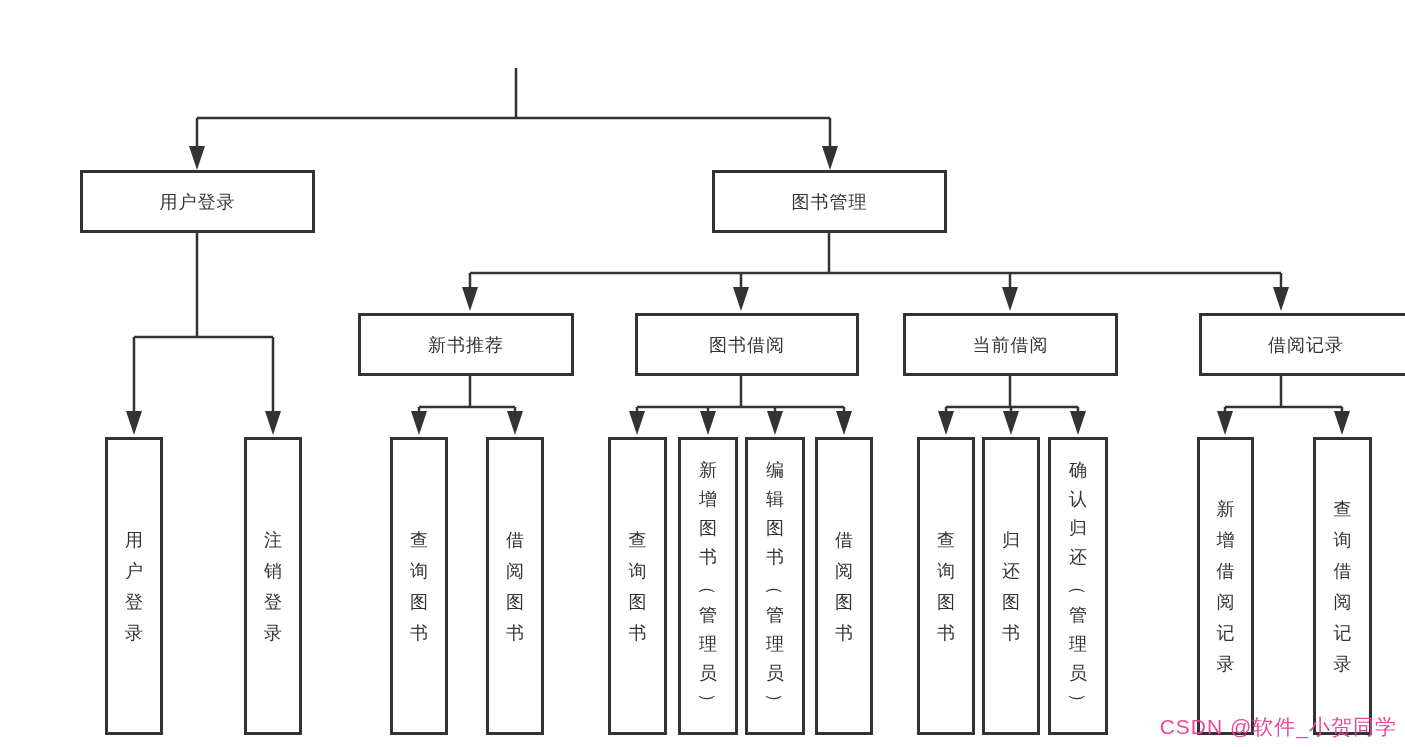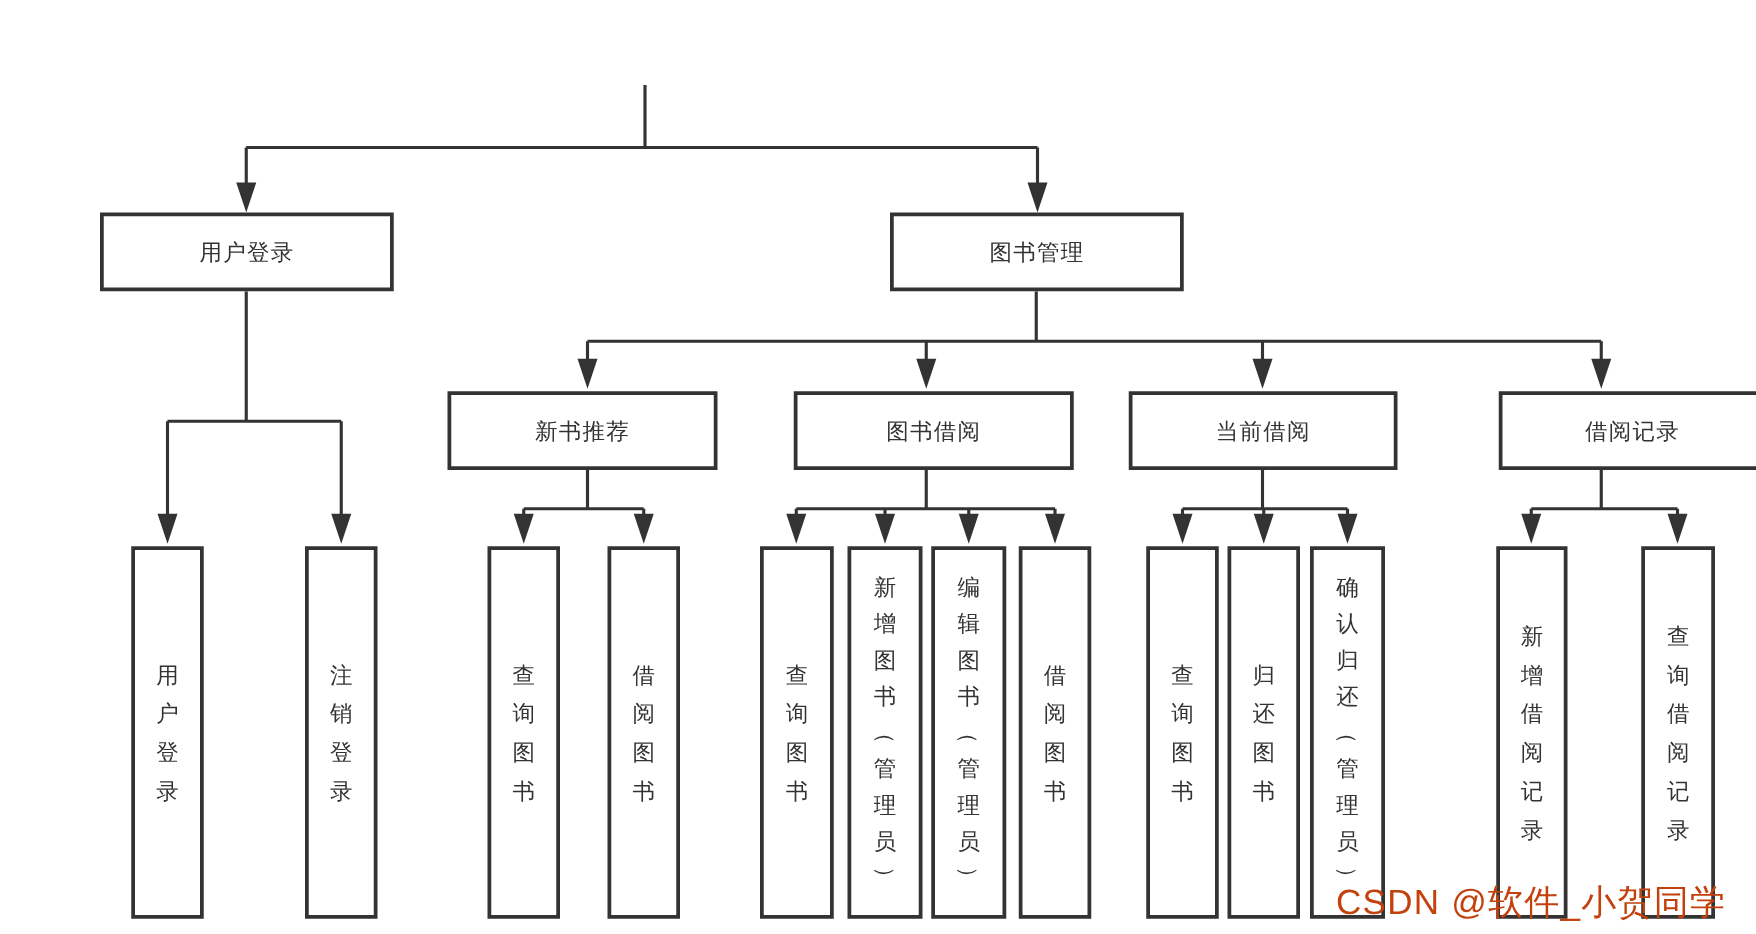--- a/index.html
+++ b/index.html
@@ -10,21 +10,21 @@
   #wires{position:absolute;left:0;top:0;width:1405px;height:747px;}
   .node{
     position:absolute;box-sizing:border-box;border:3px solid #333333;background:#ffffff;
     display:flex;align-items:center;justify-content:center;
   }
   .node .h-label{font-size:18px;color:#333333;letter-spacing:1px;white-space:nowrap;}
   .v-label{display:flex;flex-direction:column;align-items:center;gap:13px;font-size:18px;line-height:1;color:#333333;}
   .v-label span{display:block;}
   .v-label .rot{transform:rotate(90deg);}
   #watermark{
-    position:absolute;right:24px;bottom:6px;font-size:28px;color:#c2410c;
+    position:absolute;right:8px;bottom:6px;font-size:21px;color:#ec4899;
     letter-spacing:1px;white-space:nowrap;
   }
 </style>
 </head>
 <body>
 
 <div id="stage">
 
   <svg id="wires" width="1405" height="747" viewBox="0 0 1405 747" fill="none" xmlns="http://www.w3.org/2000/svg">
 

